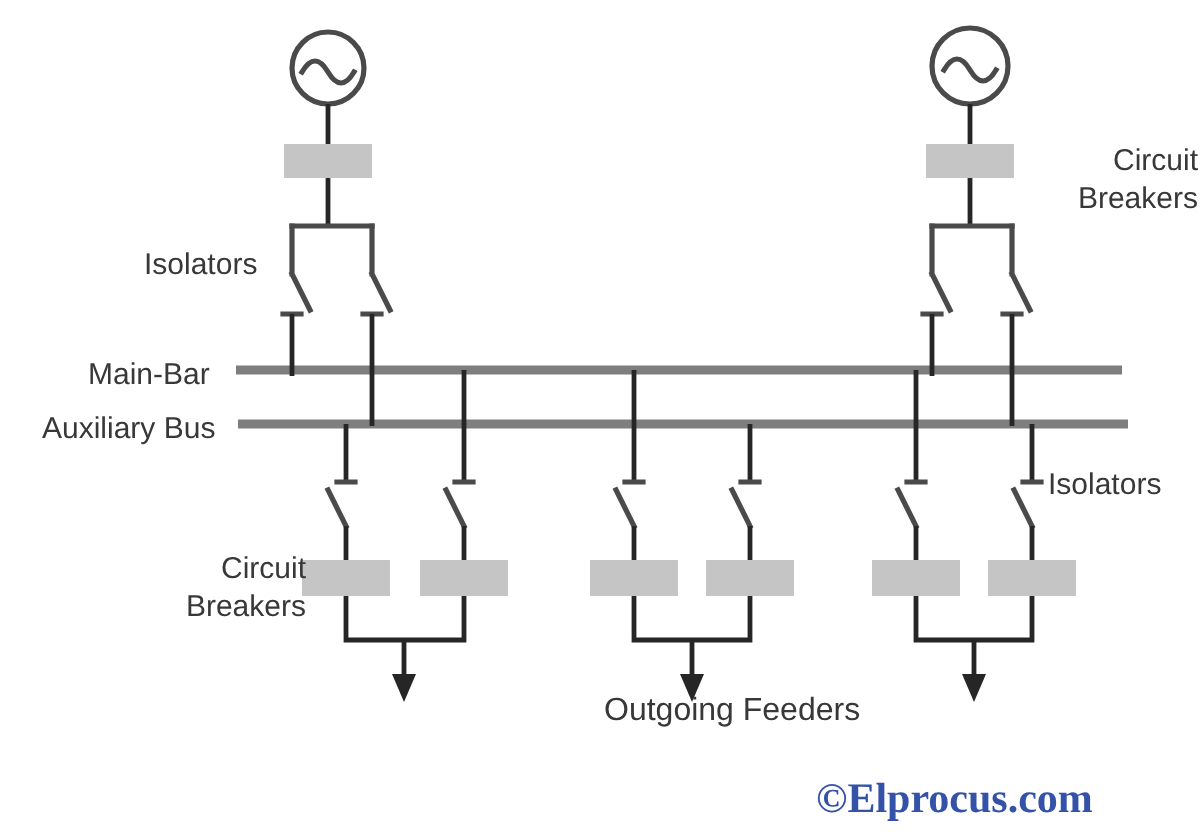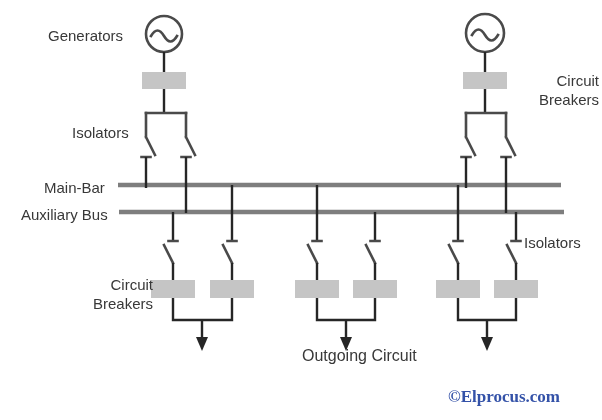--- a/index.html
+++ b/index.html
@@ -16,21 +16,21 @@
   .breaker{fill:var(--breaker-fill,#c5c5c5);stroke:none;}
   .arrow{fill:var(--wire-color,#262626);stroke:none;}
   .lbl{
     position:absolute;font-size:15px;color:var(--text-color,#383838);
     white-space:nowrap;line-height:19px;
   }
   .lbl.center{text-align:right;white-space:normal;}
   .lbl.big{font-size:16px;}
   .watermark{
     position:absolute;font-family:"Liberation Serif",serif;font-weight:bold;
-    font-size:17px;color:var(--watermark-color,#3452a8);white-space:nowrap;margin-left:40px;
+    font-size:21px;color:var(--watermark-color,#3452a8);white-space:nowrap;
   }
 </style>
 </head>
 <body>
 
 <div class="stage">
 
   <svg width="602" height="420" viewBox="0 0 602 420">
 
     <path class="bus" d="M118 185 H561"></path>
@@ -99,36 +99,35 @@
       <rect class="breaker" x="436" y="280" width="44" height="18"></rect>
       <path class="wire" d="M516 212 V241"></path>
       <path class="sym" d="M511.5 241 h9 M507 245 l9 18"></path>
       <path class="wire" d="M516 263 V280"></path>
       <rect class="breaker" x="494" y="280" width="44" height="18"></rect>
       <path class="wire" d="M458 298 V320 H516 V298 M487 320 V338"></path>
       <polygon class="arrow" points="481,337 493,337 487,351"></polygon>
     </g>
   </svg>
 
-  <div class="lbl" style="left:48px;top:26px">Generators</div>
 
   <div class="lbl center" style="left:519px;top:71px;width:80px">
     <div>Circuit</div>
     <div>Breakers</div>
   </div>
 
   <div class="lbl" style="left:72px;top:123px">Isolators</div>
 
   <div class="lbl" style="left:21px;top:205px">Auxiliary Bus</div>
 
   <div class="lbl" style="left:44px;top:178px">Main-Bar</div>
 
   <div class="lbl" style="left:524px;top:233px">Isolators</div>
 
   <div class="lbl center" style="left:73px;top:275px;width:80px">
     <div>Circuit</div>
     <div>Breakers</div>
   </div>
 
-  <div class="lbl big" style="left:302px;top:346px">Outgoing Circuit</div>
+  <div class="lbl big" style="left:302px;top:346px">Outgoing Feeders</div>
 
   <div class="watermark" style="left:408px;top:387px">©Elprocus.com</div>
 </div>
 
 </body></html>

